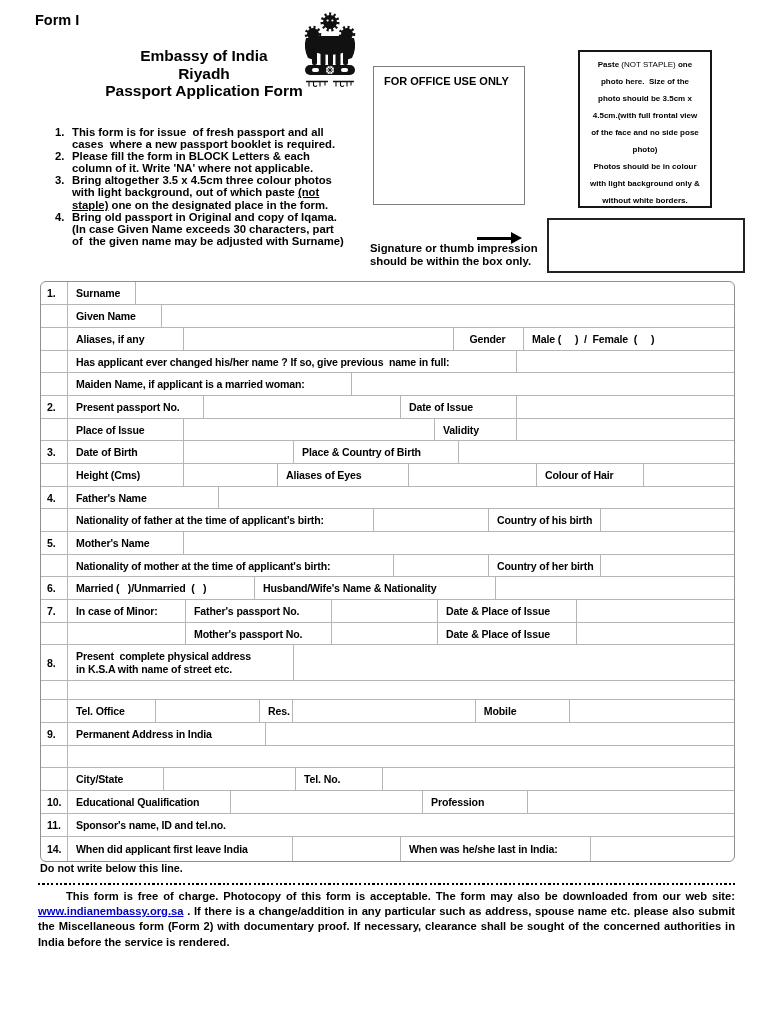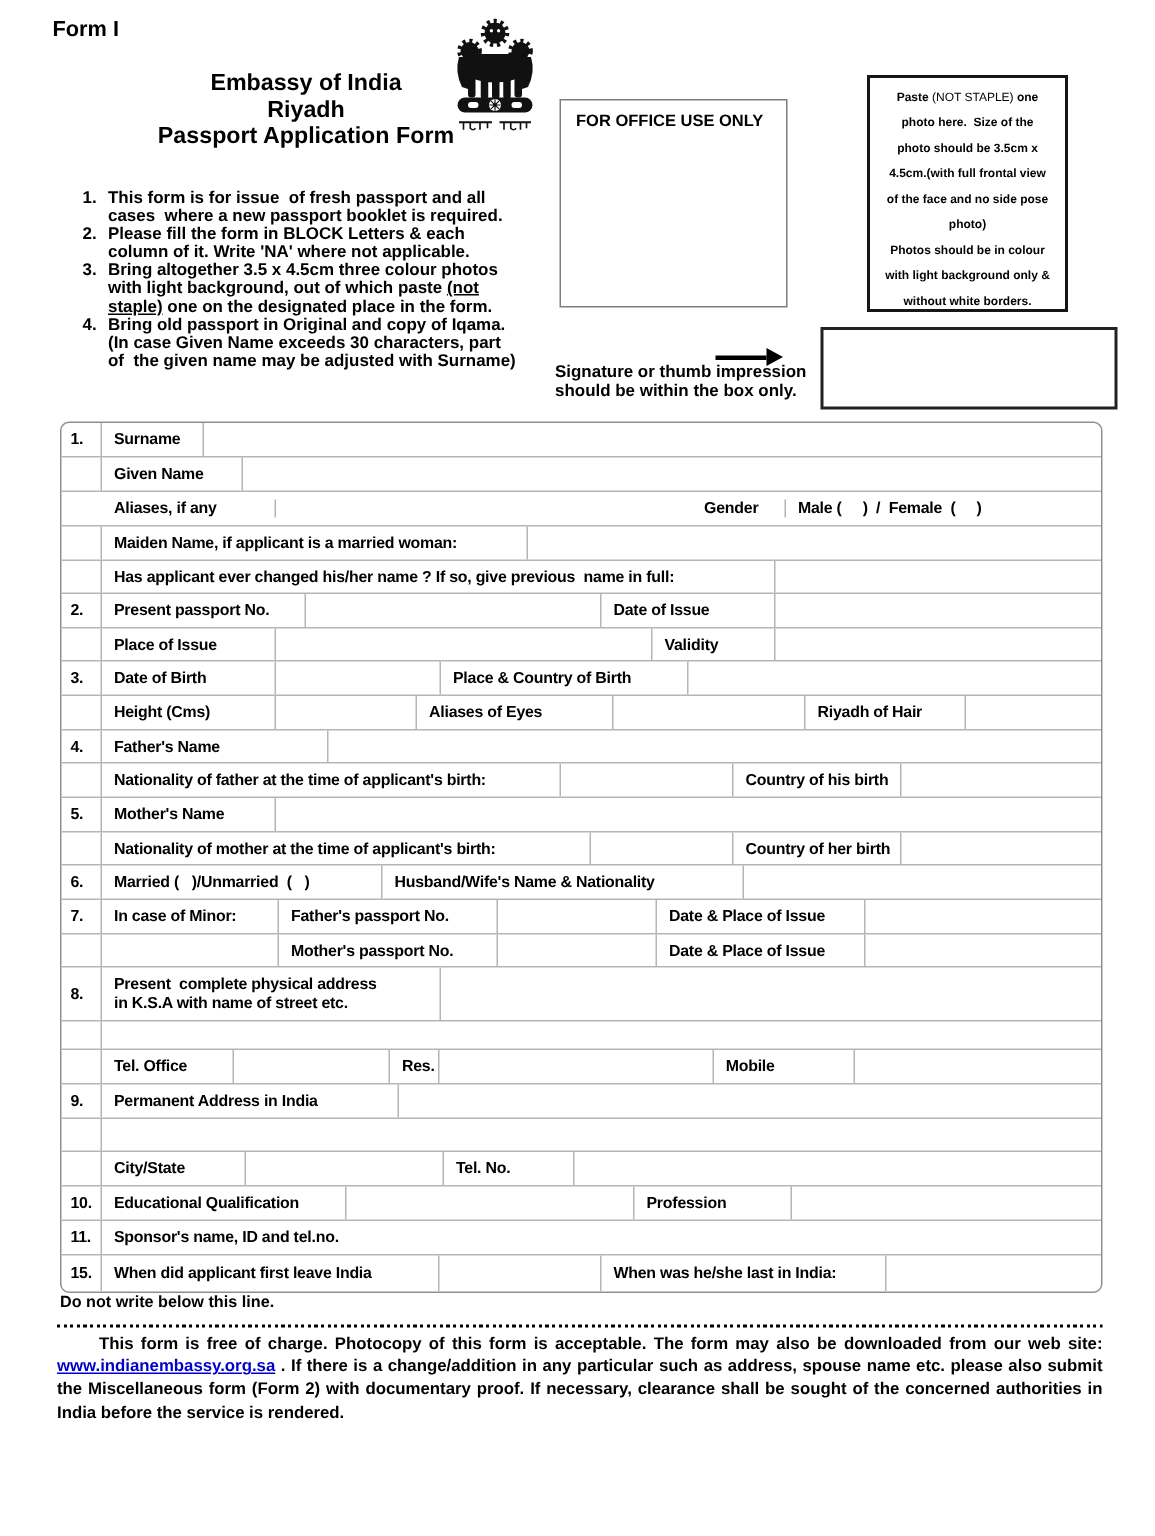--- a/index.html
+++ b/index.html
@@ -139,36 +139,36 @@
     <div class="trow" style="height: 23px;">
       <div class="tcell num" style="flex: 0 0 27px;">1.</div>
       <div class="tcell" style="flex: 0 0 68px;">Surname</div>
       <div class="tcell" style="flex: 0 0 598px;"></div>
     </div>
     <div class="trow" style="height: 23px;">
       <div class="tcell num" style="flex: 0 0 27px;"></div>
       <div class="tcell" style="flex: 0 0 94px;">Given Name</div>
       <div class="tcell" style="flex: 0 0 572px;"></div>
     </div>
-    <div class="trow" style="height: 23px; align-items: center;">
+    <div class="trow" style="height: 23px;">
       <div class="tcell num" style="flex: 0 0 27px;"></div>
       <div class="tcell" style="flex: 0 0 116px;">Aliases, if any</div>
       <div class="tcell" style="flex: 0 0 270px;"></div>
       <div class="tcell ctr" style="flex: 0 0 70px;">Gender</div>
       <div class="tcell" style="flex: 0 0 210px;">Male (&nbsp;&nbsp;&nbsp;&nbsp;&nbsp;) &nbsp;/ &nbsp;Female &nbsp;(&nbsp;&nbsp;&nbsp;&nbsp;&nbsp;)</div>
     </div>
+    <div class="trow" style="height: 22px;">
+      <div class="tcell num" style="flex: 0 0 27px;"></div>
+      <div class="tcell" style="flex: 0 0 449px;">Has applicant ever changed his/her name ? If so, give previous &nbsp;name in full:</div>
+      <div class="tcell" style="flex: 0 0 217px;"></div>
+    </div>
     <div class="trow" style="height: 23px;">
       <div class="tcell num" style="flex: 0 0 27px;"></div>
       <div class="tcell" style="flex: 0 0 284px;">Maiden Name, if applicant is a married woman:</div>
       <div class="tcell" style="flex: 0 0 382px;"></div>
-    </div>
-    <div class="trow" style="height: 22px;">
-      <div class="tcell num" style="flex: 0 0 27px;"></div>
-      <div class="tcell" style="flex: 0 0 449px;">Has applicant ever changed his/her name ? If so, give previous &nbsp;name in full:</div>
-      <div class="tcell" style="flex: 0 0 217px;"></div>
     </div>
     <div class="trow" style="height: 23px;">
       <div class="tcell num" style="flex: 0 0 27px;">2.</div>
       <div class="tcell" style="flex: 0 0 136px;">Present passport No.</div>
       <div class="tcell" style="flex: 0 0 197px;"></div>
       <div class="tcell" style="flex: 0 0 116px;">Date of Issue</div>
       <div class="tcell" style="flex: 0 0 217px;"></div>
     </div>
     <div class="trow" style="height: 22px;">
       <div class="tcell num" style="flex: 0 0 27px;"></div>
@@ -183,21 +183,21 @@
       <div class="tcell" style="flex: 0 0 110px;"></div>
       <div class="tcell" style="flex: 0 0 165px;">Place &amp; Country of Birth</div>
       <div class="tcell" style="flex: 0 0 275px;"></div>
     </div>
     <div class="trow" style="height: 23px;">
       <div class="tcell num" style="flex: 0 0 27px;"></div>
       <div class="tcell" style="flex: 0 0 116px;">Height (Cms)</div>
       <div class="tcell" style="flex: 0 0 94px;"></div>
       <div class="tcell" style="flex: 0 0 131px;">Aliases of Eyes</div>
       <div class="tcell" style="flex: 0 0 128px;"></div>
-      <div class="tcell" style="flex: 0 0 107px;">Riyadh of Hair</div>
+      <div class="tcell" style="flex: 0 0 107px;">Colour of Hair</div>
       <div class="tcell" style="flex: 0 0 90px;"></div>
     </div>
     <div class="trow" style="height: 22px;">
       <div class="tcell num" style="flex: 0 0 27px;">4.</div>
       <div class="tcell" style="flex: 0 0 151px;">Father's Name</div>
       <div class="tcell" style="flex: 0 0 515px;"></div>
     </div>
     <div class="trow" style="height: 23px;">
       <div class="tcell num" style="flex: 0 0 27px;"></div>
       <div class="tcell" style="flex: 0 0 306px;">Nationality of father at the time of applicant's birth:</div>
@@ -279,21 +279,21 @@
       <div class="tcell" style="flex: 0 0 163px;">Educational Qualification</div>
       <div class="tcell" style="flex: 0 0 192px;"></div>
       <div class="tcell" style="flex: 0 0 105px;">Profession</div>
       <div class="tcell" style="flex: 0 0 206px;"></div>
     </div>
     <div class="trow" style="height: 23px;">
       <div class="tcell num" style="flex: 0 0 27px;">11.</div>
       <div class="tcell" style="flex: 0 0 666px;">Sponsor's name, ID and tel.no.</div>
     </div>
     <div class="trow" style="height: 24px;">
-      <div class="tcell num" style="flex: 0 0 27px;">15.</div>
+      <div class="tcell num" style="flex: 0 0 27px;">14.</div>
       <div class="tcell" style="flex: 0 0 225px;">When did applicant first leave India</div>
       <div class="tcell" style="flex: 0 0 108px;"></div>
       <div class="tcell" style="flex: 0 0 190px;">When was he/she last in India:</div>
       <div class="tcell" style="flex: 0 0 143px;"></div>
     </div>
   </div>
 
 <div class="abs" id="no-write">Do not write below this line.</div>
 <div class="abs" id="dash-line"></div>
 <div class="abs" id="footer-para"><span>This form is free of charge. Photocopy of this form is acceptable. The form may also be downloaded from our web site: </span><a>www.indianembassy.org.sa</a><span> . If there is a change/addition in any particular such as address, spouse name etc. please also submit the Miscellaneous form (Form 2) with documentary proof. If necessary, clearance shall be sought of the concerned authorities in India before the service is rendered.</span></div>

